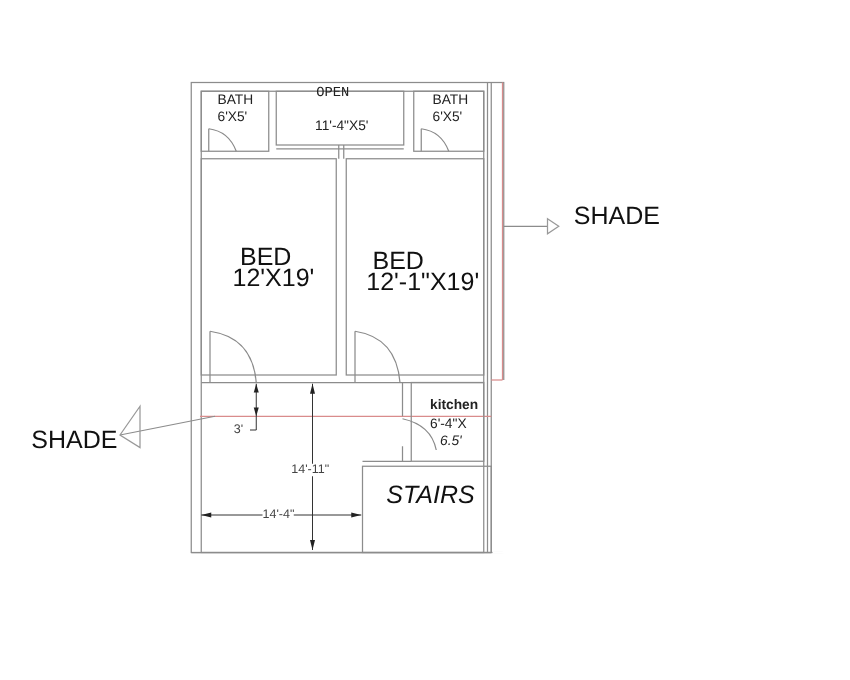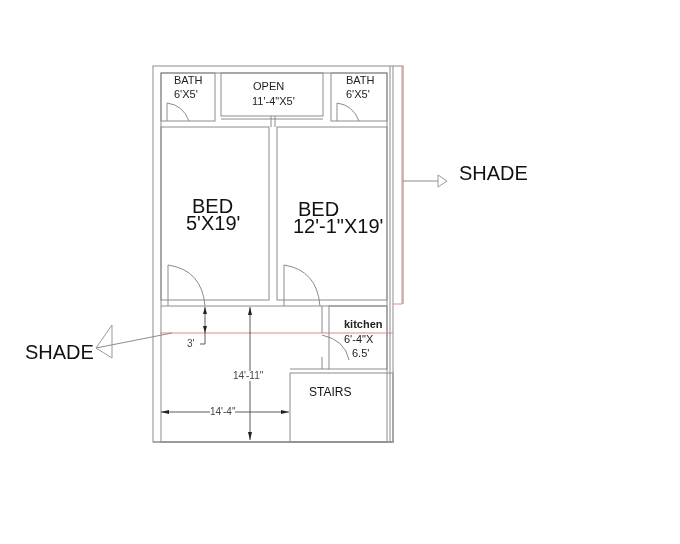--- a/index.html
+++ b/index.html
@@ -5,21 +5,21 @@
   html, body { margin: 0; padding: 0; background: #ffffff; }
   body { width: 680px; height: 544px; position: relative; overflow: hidden; font-family: "Liberation Sans", sans-serif; }
   svg { position: absolute; left: 0; top: 0; }
   .wall { stroke: #8c8c8c; stroke-width: 1; fill: none; }
   .red { stroke: #d98c8c; stroke-width: 1; fill: none; }
   .dim { stroke: #333333; stroke-width: 0.8; fill: none; }
   .arc { stroke: #8a8a8a; stroke-width: 1; fill: none; }
   .lbl { position: absolute; color: #111111; white-space: nowrap; line-height: 1; }
   .sm { font-size: 11px; color: #222; }
   .md { font-size: 20px; }
-  .lg { font-size: 12px; }
+  .lg { font-size: 20px; font-style: italic; }
   .dimtxt { font-size: 10px; color: #444; }
 </style>
 </head>
 <body>
 
 <svg width="680" height="544" viewBox="0 0 680 544">
 
   <rect class="wall" x="153" y="66" width="250" height="376"></rect>
   <rect class="wall" x="161" y="73" width="226" height="369"></rect>
   <line class="wall" x1="390" y1="66" x2="390" y2="442"></line>
@@ -75,35 +75,35 @@
 
   <line class="wall" x1="403" y1="181" x2="438" y2="181"></line>
   <polygon points="438,175 447,181 438,187" fill="none" stroke="#999" stroke-width="1"></polygon>
   <line class="wall" x1="96" y1="348" x2="172" y2="333"></line>
   <polygon points="112,325 96,348 112,358" fill="none" stroke="#999" stroke-width="1"></polygon>
 </svg>
 
 <div class="lbl sm" style="left:174px;top:75px;">BATH</div>
 <div class="lbl sm" style="left:174px;top:89px;">6'X5'</div>
 
-<div class="lbl sm" style="left:253px;top:81px;">OPEN</div>
+<div class="lbl sm" style="left:253px;top:70px;font-family:Liberation Mono, monospace;">OPEN</div>
 <div class="lbl sm" style="left:252px;top:96px;">11'-4"X5'</div>
 
 <div class="lbl sm" style="left:346px;top:75px;">BATH</div>
 <div class="lbl sm" style="left:346px;top:89px;">6'X5'</div>
 
 <div class="lbl md" style="left:192px;top:196px;">BED</div>
-<div class="lbl md" style="left:186px;top:213px;">5'X19'</div>
+<div class="lbl md" style="left:186px;top:213px;">12'X19'</div>
 
 <div class="lbl md" style="left:298px;top:199px;">BED</div>
 <div class="lbl md" style="left:293px;top:216px;">12'-1"X19'</div>
 
 <div class="lbl sm" style="left:344px;top:319px;font-weight:bold;">kitchen</div>
 <div class="lbl sm" style="left:344px;top:334px;">6'-4"X</div>
-<div class="lbl sm" style="left:352px;top:348px;">6.5'</div>
+<div class="lbl sm" style="left:352px;top:348px;font-style:italic;">6.5'</div>
 
 <div class="lbl lg" style="left:309px;top:386px;">STAIRS</div>
 
 <div class="lbl md" style="left:459px;top:163px;">SHADE</div>
 <div class="lbl md" style="left:25px;top:342px;">SHADE</div>
 
 <div class="lbl dimtxt" style="left:187px;top:339px;">3'</div>
 <div class="lbl dimtxt" style="left:233px;top:371px;background:#fff;">14'-11"</div>
 <div class="lbl dimtxt" style="left:210px;top:407px;background:#fff;">14'-4"</div>
 

